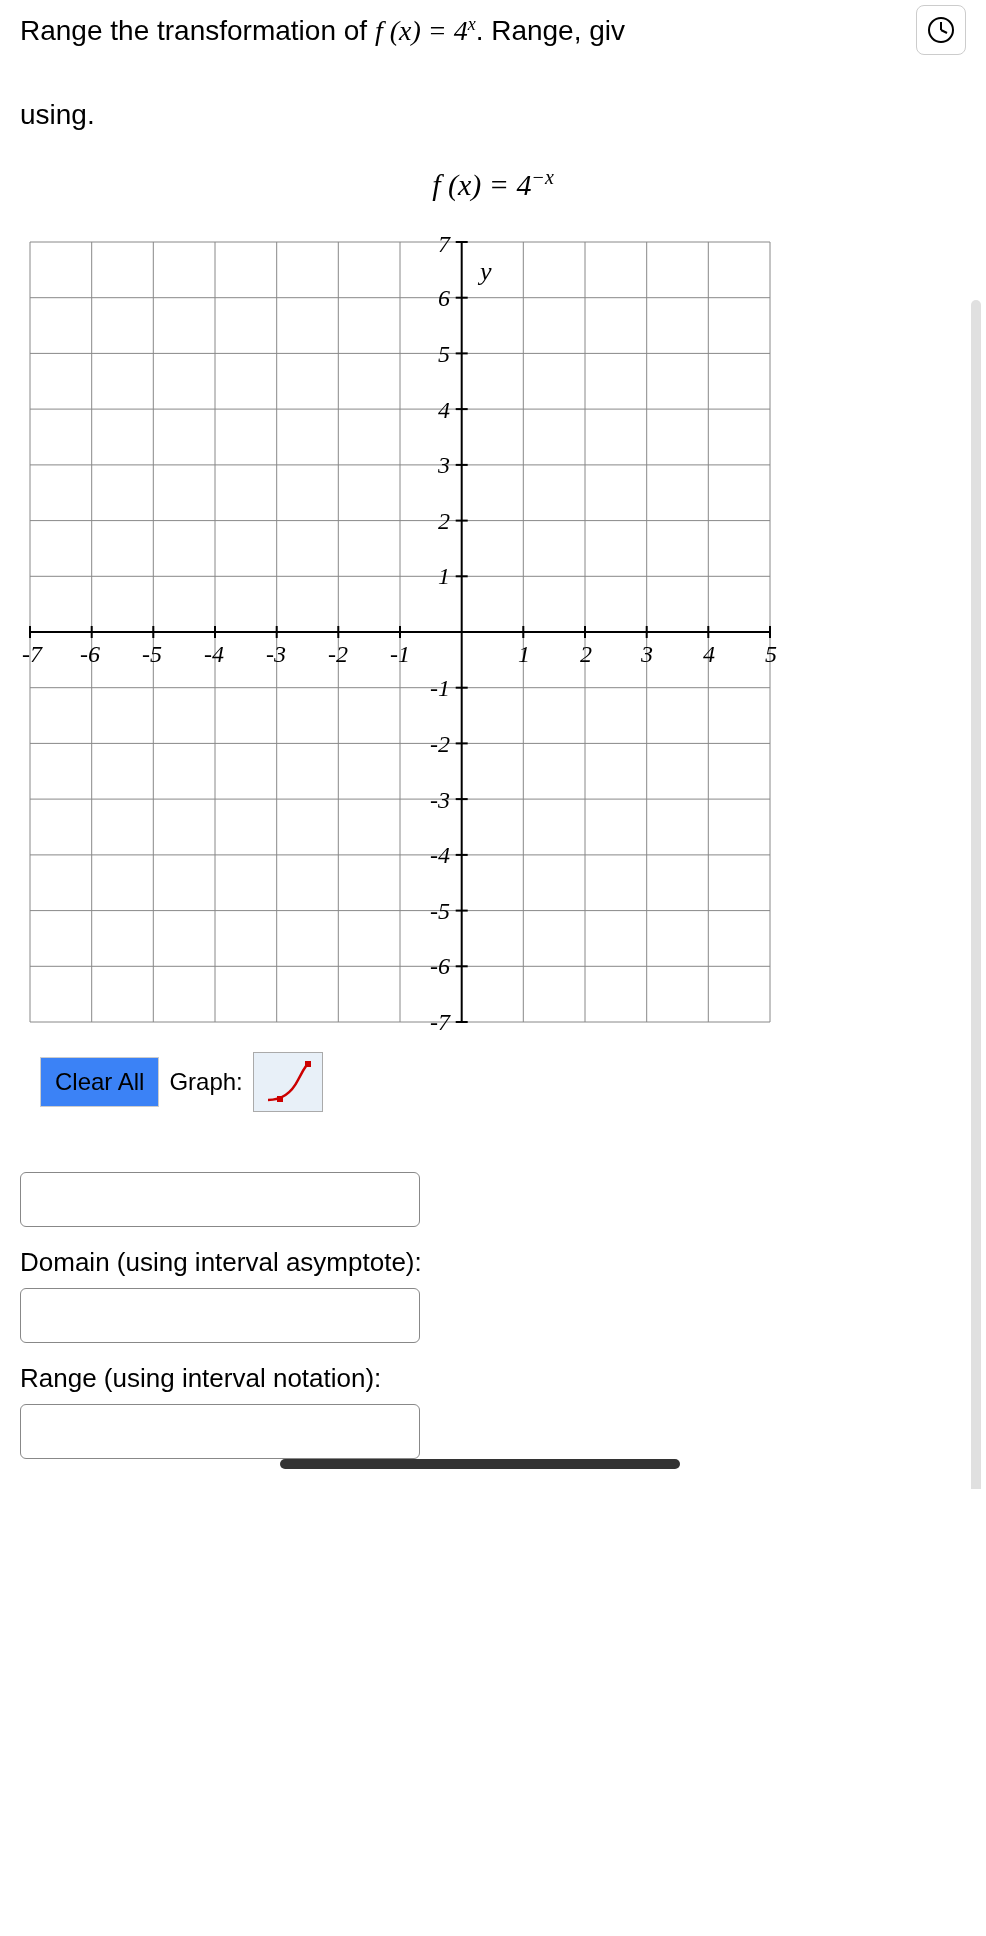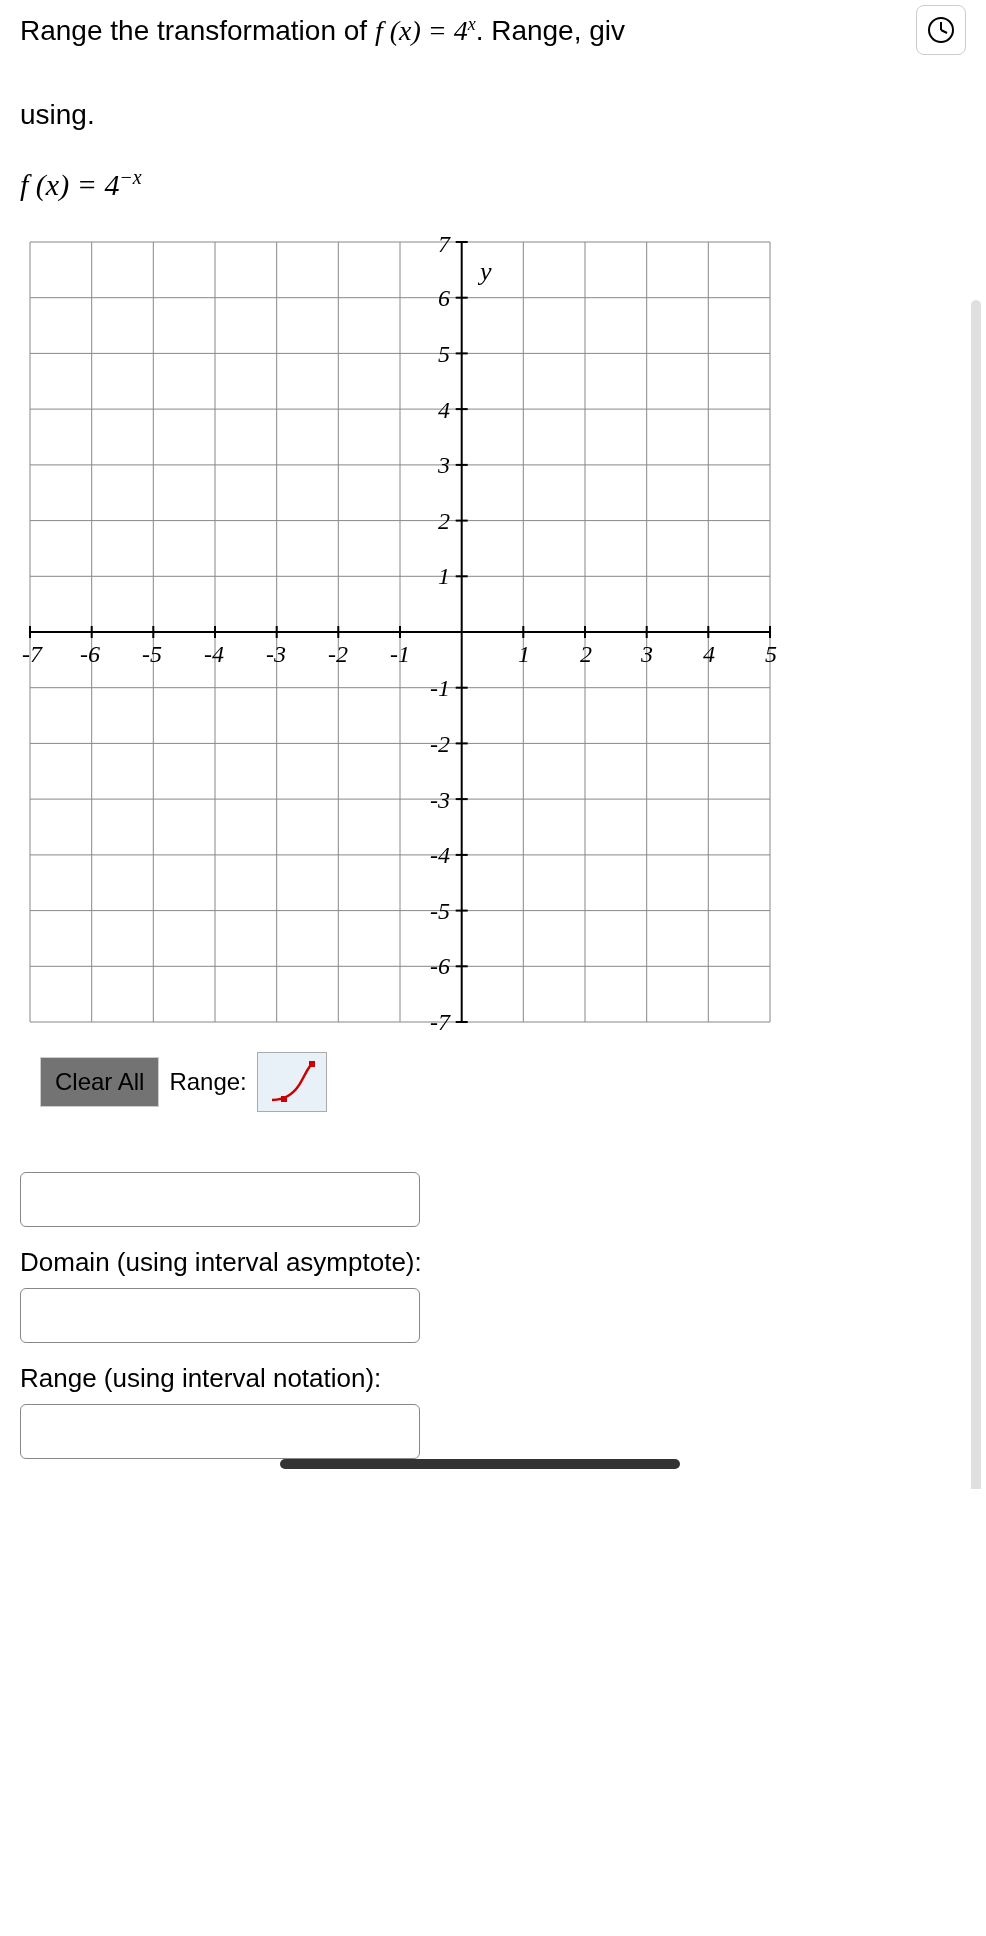--- a/index.html
+++ b/index.html
@@ -24,20 +24,21 @@
     }
     .math-expr {
       font-family: 'Times New Roman', serif;
       font-style: italic;
     }
     .formula {
       font-family: 'Times New Roman', serif;
       font-size: 30px;
       margin-bottom: 30px;
       font-style: italic;
+      text-align: center;
     }
     .formula .sup {
       font-size: 20px;
       vertical-align: super;
     }
     .sup {
       font-size: 18px;
       vertical-align: super;
     }
     .graph-container {
@@ -74,21 +75,21 @@
     }
     .controls {
       display: flex;
       align-items: center;
       gap: 10px;
       margin-bottom: 60px;
       margin-left: 20px;
     }
     .clear-btn {
       border: 1px solid #ccc;
-      background: #737373;
+      background: #3b82f6;
       padding: 10px 14px;
       font-size: 24px;
       cursor: pointer;
     }
     .draw-label {
       font-size: 24px;
     }
     .draw-tool {
       border: 1px solid #aaa;
       background: #e8f0f8;
@@ -264,21 +265,21 @@
     <text class="tick-label" x="410" y="687">-5</text>
     <text class="tick-label" x="410" y="742">-6</text>
     <text class="tick-label" x="410" y="798">-7</text>
 
     <text class="axis-label" x="460" y="48">y</text>
   </svg>
 </div>
 
 <div class="controls">
   <button class="clear-btn">Clear All</button>
-  <span class="draw-label">Range:</span>
+  <span class="draw-label">Graph:</span>
   <div class="draw-tool">
     <svg width="50" height="45" viewBox="0 0 50 45">
       <path d="M 5 40 Q 25 40 35 20 Q 40 10 45 3" stroke="#c00" stroke-width="2.5" fill="none"></path>
       <rect x="14" y="36" width="6" height="6" fill="#c00"></rect>
       <rect x="42" y="1" width="6" height="6" fill="#c00"></rect>
     </svg>
   </div>
 </div>
 
 <div class="answer-section">

